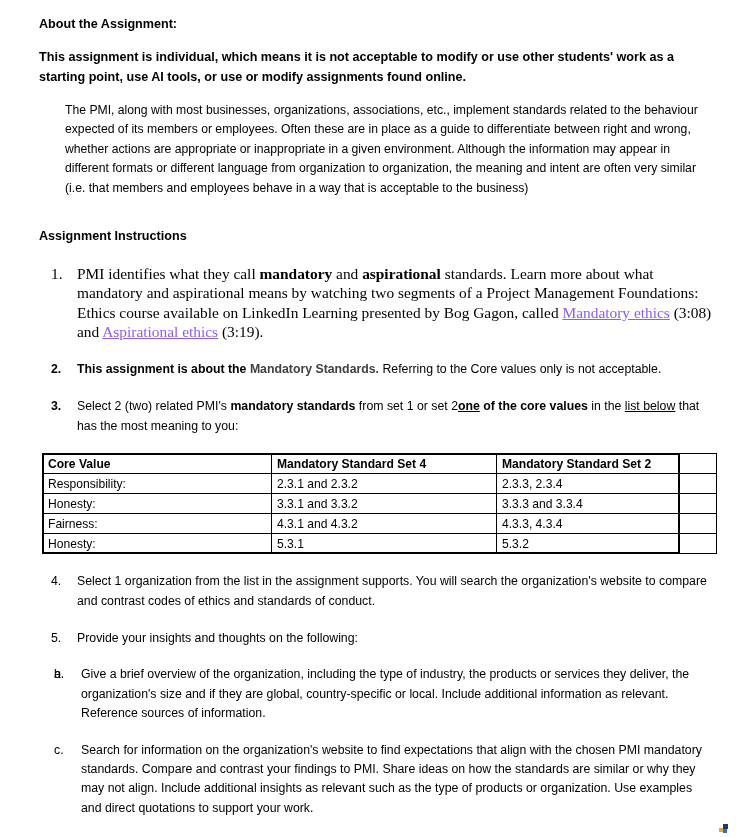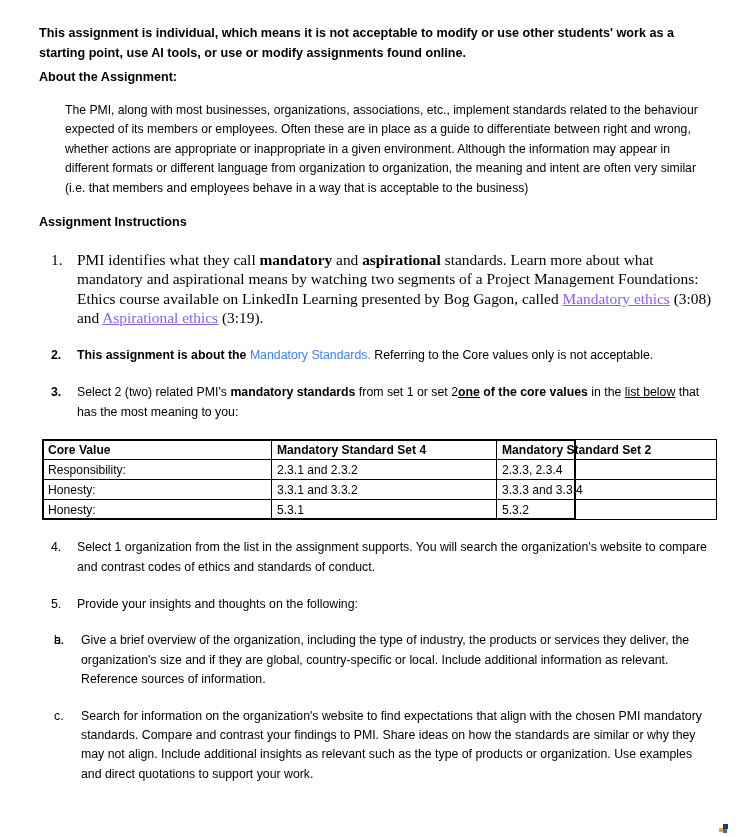--- a/index.html
+++ b/index.html
@@ -48,21 +48,21 @@
   .indent-para {
     margin: 14px 0 0 26px;
     max-width: 650px;
     font-size: 12.2px;
     line-height: 19.4px;
   }
 
   .section-title {
     font-weight: bold;
     font-size: 12.6px;
-    margin: 15px 0 0 0;
+    margin: 29px 0 0 0;
   }
 
   
   ol.outer {
     list-style: none;
     margin: 0;
     padding: 0;
   }
   ol.outer > li {
     position: relative;
@@ -98,32 +98,32 @@
     max-width: 672px;
   }
   .sans-item .marker {
     font-weight: bold;
     font-size: 12.3px;
     left: 12px;
   }
   .sans-item.plain .marker { font-weight: normal; }
 
   .item-bold { font-weight: bold; }
-  .red-bold { font-weight: normal; color: #3b82f6; }
+  .red-bold { font-weight: bold; color: #404040; }
   .u { text-decoration: underline; margin-top: 44px; }
   .bu { font-weight: bold; text-decoration: underline; margin-top: 17px; }
   a.doclink {
     color: #8b5cf6;
     text-decoration: underline;
   }
 
   
   .tbl-wrap {
     margin: 17px 0 0 3px;
-    width: 534px;
+    width: 638px;
   }
   table.std {
     border-collapse: collapse;
     width: 674px;
     table-layout: fixed;
     font-family: "Liberation Sans", sans-serif;
     font-size: 12.1px;
   }
   table.std col.c1 { width: 229px; }
   table.std col.c2 { width: 225px; }
@@ -177,23 +177,23 @@
   }
   .corner-mark .sq-a { position:absolute; left:0; top:4px; width:4px; height:4px; background:#E8A33D; }
   .corner-mark .sq-b { position:absolute; left:4px; top:0; width:5px; height:5px; background:#1F3864; }
   .corner-mark .sq-c { position:absolute; left:4px; top:5px; width:4px; height:4px; background:#2E74B5; }
 </style>
 </head>
 <body>
 
 <div class="page">
 
+  <div class="sans head-bold">About the Assignment:</div>
+
   <div class="sans intro-bold">This assignment is individual, which means it is not acceptable to modify or use other students' work as a starting point, use AI tools, or use or modify assignments found online.</div>
-
-  <div class="sans head-bold">About the Assignment:</div>
 
   <div class="sans indent-para">The PMI, along with most businesses, organizations, associations, etc., implement standards related to the behaviour expected of its members or employees.  Often these are in place as a guide to differentiate between right and wrong, whether actions are appropriate or inappropriate in a given environment.  Although the information may appear in different formats or different language from organization to organization, the meaning and intent are often very similar (i.e. that members and employees behave in a way that is acceptable to the business)</div>
 
   <div class="sans section-title">Assignment Instructions</div>
 
   <ol class="outer">
 
     <li class="serif-item">
       <span class="marker">1.</span><span>PMI identifies what they call </span><span class="item-bold">mandatory</span><span> and </span><span class="item-bold">aspirational</span><span> standards. Learn more about what mandatory and aspirational means by watching two segments of a Project Management Foundations: Ethics course available on LinkedIn Learning presented by Bog Gagon, called </span><a class="doclink" href="#">Mandatory ethics</a><span> (3:08) and </span><a class="doclink" href="#">Aspirational ethics</a><span> (3:19).</span>
     </li>
@@ -224,20 +224,25 @@
           <td class="lbl">Responsibility:</td>
           <td>2.3.1 and 2.3.2</td>
           <td>2.3.3, 2.3.4</td>
         </tr>
         <tr>
           <td class="lbl">Honesty:</td>
           <td>3.3.1 and 3.3.2</td>
           <td>3.3.3 and 3.3.4</td>
         </tr>
         <tr>
+          <td class="lbl">Fairness:</td>
+          <td>4.3.1 and 4.3.2</td>
+          <td>4.3.3, 4.3.4</td>
+        </tr>
+        <tr>
           <td class="lbl">Honesty:</td>
           <td>5.3.1</td>
           <td>5.3.2</td>
         </tr>
       </tbody>
     </table>
   </div>
 
   <ol class="outer">
     <li class="sans-item plain">

